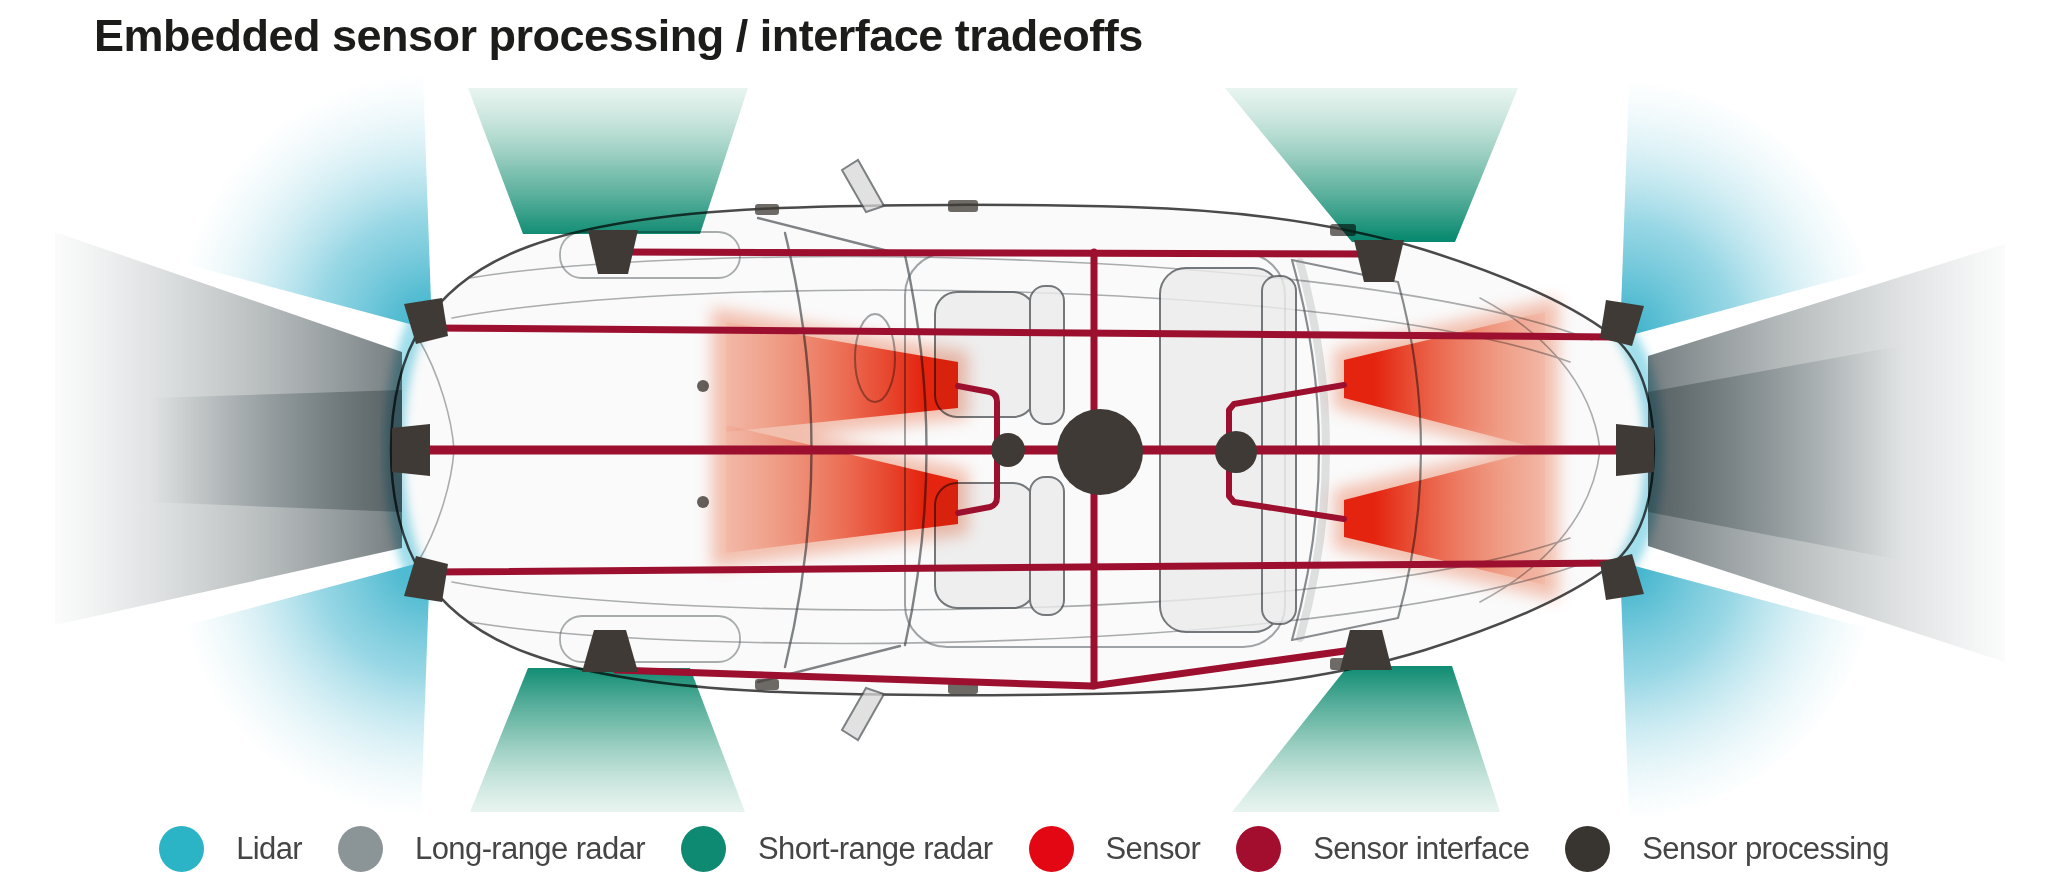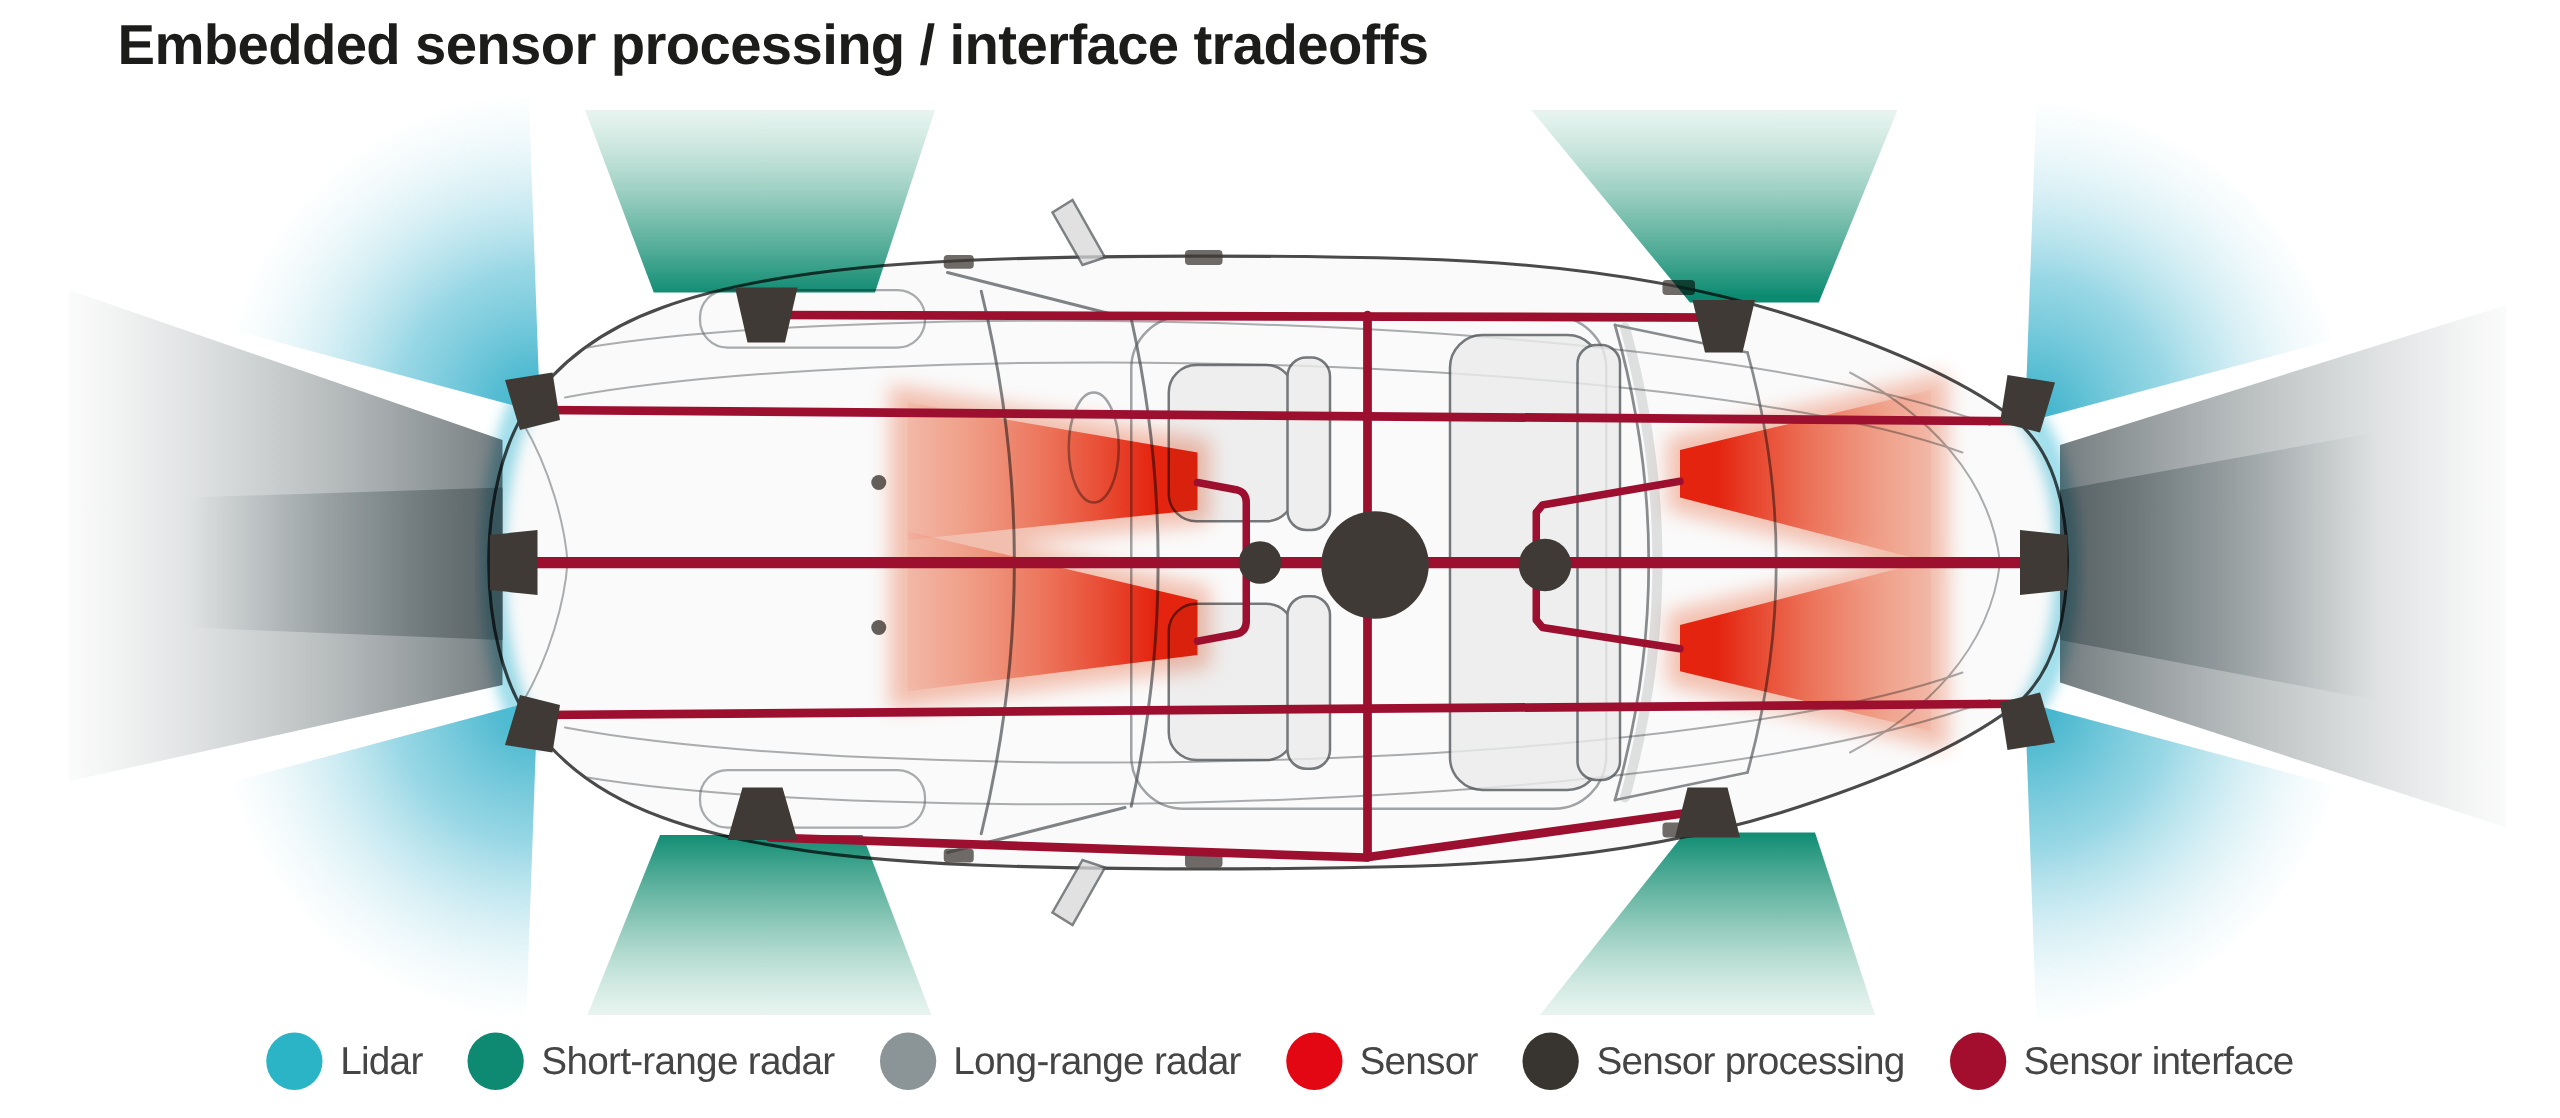--- a/index.html
+++ b/index.html
@@ -3,21 +3,21 @@
 <meta charset="utf-8">
 <style>
   html,body{margin:0;padding:0;background:#ffffff;}
   body{width:2048px;height:894px;position:relative;overflow:hidden;
        font-family:"Liberation Sans", sans-serif;}
   .page-title{position:absolute;left:94px;top:10px;font-size:45px;font-weight:bold;
       color:#1c1c1a;letter-spacing:-0.5px;white-space:nowrap;}
   .diagram-svg{position:absolute;left:0;top:0;width:2048px;height:894px;}
   .legend{position:absolute;left:0;right:0;top:820px;height:58px;display:flex;
       justify-content:center;align-items:center;gap:36px;}
-  .legend-item{display:flex;align-items:center;gap:14px;}
+  .legend-item{display:flex;align-items:center;gap:32px;}
   .legend-dot{width:45px;height:46px;border-radius:50%;flex:0 0 auto;}
   .legend-label{font-size:31px;color:#454545;letter-spacing:-0.6px;white-space:nowrap;}
 </style>
 </head>
 <body>
 
 <div class="page-title">Embedded sensor processing / interface tradeoffs</div>
 
 <svg class="diagram-svg" viewBox="0 0 2048 894" xmlns="http://www.w3.org/2000/svg">
   <defs>
@@ -219,32 +219,32 @@
     <circle cx="1236" cy="452" r="21"></circle>
   </g>
 </svg>
 
 <div class="legend">
   <div class="legend-item">
     <span class="legend-dot" style="background: rgb(42, 180, 198);"></span>
     <span class="legend-label">Lidar</span>
   </div>
   <div class="legend-item">
+    <span class="legend-dot" style="background: rgb(139, 148, 150);"></span>
+    <span class="legend-label">Long-range radar</span>
+  </div>
+  <div class="legend-item">
     <span class="legend-dot" style="background: rgb(14, 138, 114);"></span>
     <span class="legend-label">Short-range radar</span>
   </div>
   <div class="legend-item">
-    <span class="legend-dot" style="background: rgb(139, 148, 150);"></span>
-    <span class="legend-label">Long-range radar</span>
-  </div>
-  <div class="legend-item">
     <span class="legend-dot" style="background: rgb(227, 6, 19);"></span>
     <span class="legend-label">Sensor</span>
   </div>
   <div class="legend-item">
+    <span class="legend-dot" style="background: rgb(163, 14, 46);"></span>
+    <span class="legend-label">Sensor interface</span>
+  </div>
+  <div class="legend-item">
     <span class="legend-dot" style="background: rgb(56, 52, 47);"></span>
     <span class="legend-label">Sensor processing</span>
   </div>
-  <div class="legend-item">
-    <span class="legend-dot" style="background: rgb(163, 14, 46);"></span>
-    <span class="legend-label">Sensor interface</span>
-  </div>
 </div>
 
 </body></html>

